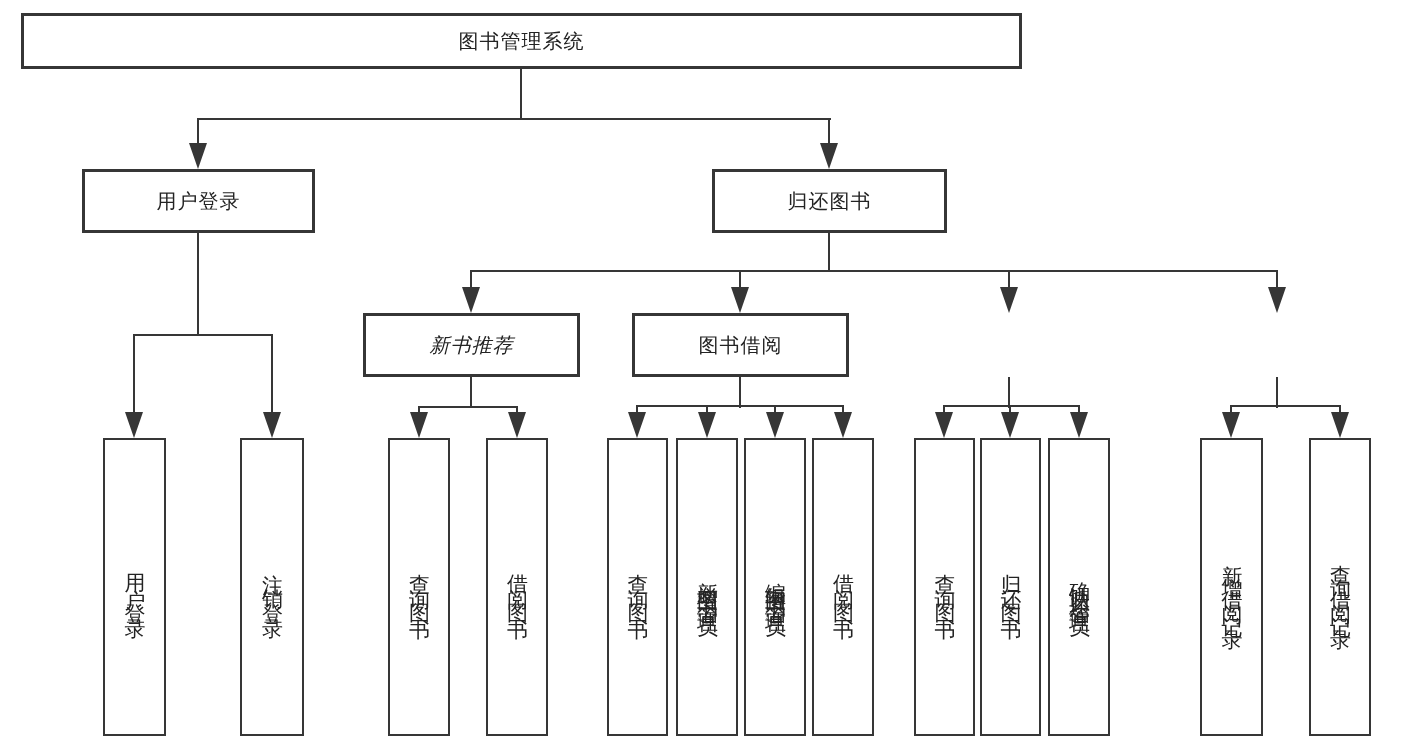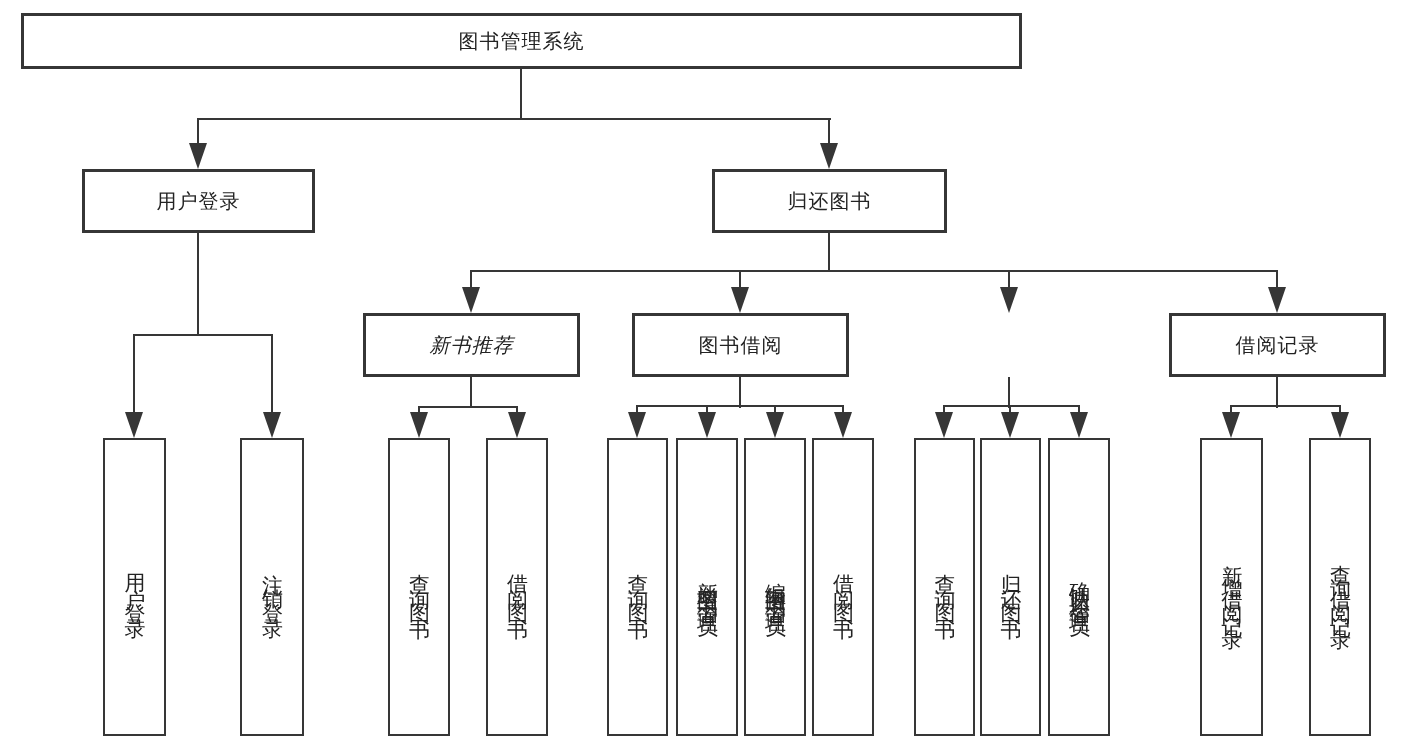--- a/index.html
+++ b/index.html
@@ -90,23 +90,20 @@
   <div class="box" style="left:712px; top:169px; width:235px; height:64px;">
     <span>归还图书</span>
   </div>
 
   <div class="box" style="left:363px; top:313px; width:217px; height:64px;font-style:italic;">
     <span>新书推荐</span>
   </div>
   <div class="box" style="left:632px; top:313px; width:217px; height:64px;">
     <span>图书借阅</span>
   </div>
-  <div class="box" style="left:1169px; top:313px; width:217px; height:64px;">
-    <span>借阅记录</span>
-  </div>
 
   <div class="box leaf" style="left:103px; top:438px; width:63px; height:298px;">
     <span>用户登录</span>
   </div>
   <div class="box leaf" style="left:240px; top:438px; width:64px; height:298px;">
     <span>注销登录</span>
   </div>
 
   <div class="box leaf" style="left:388px; top:438px; width:62px; height:298px;">
     <span>查询图书</span>

